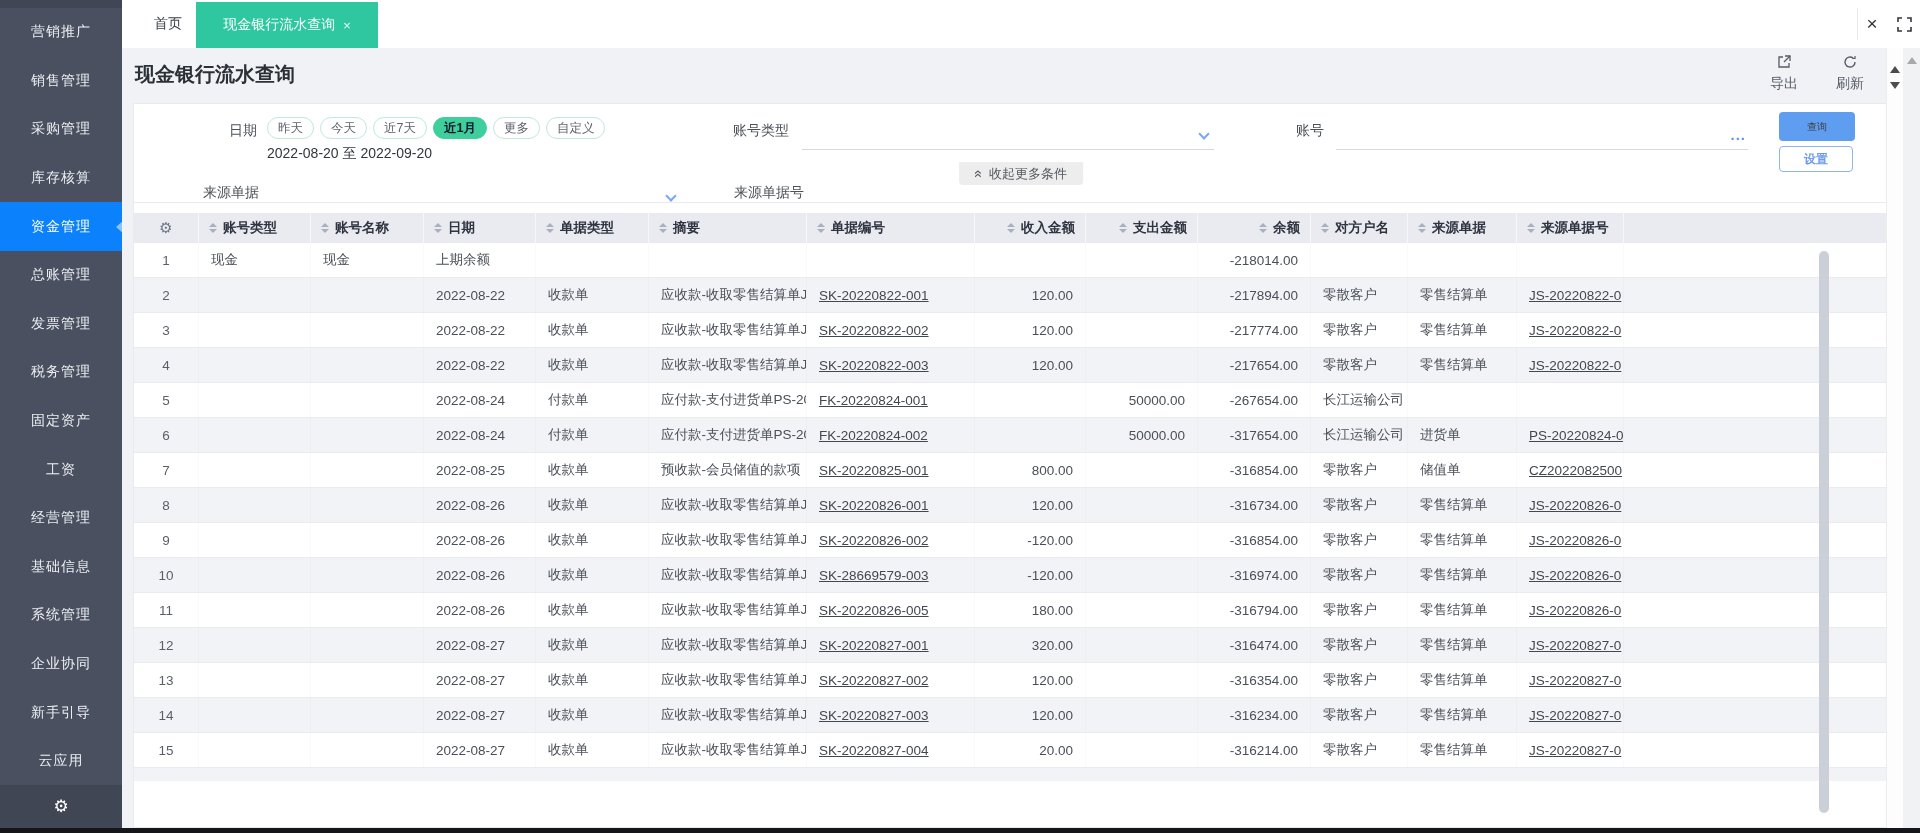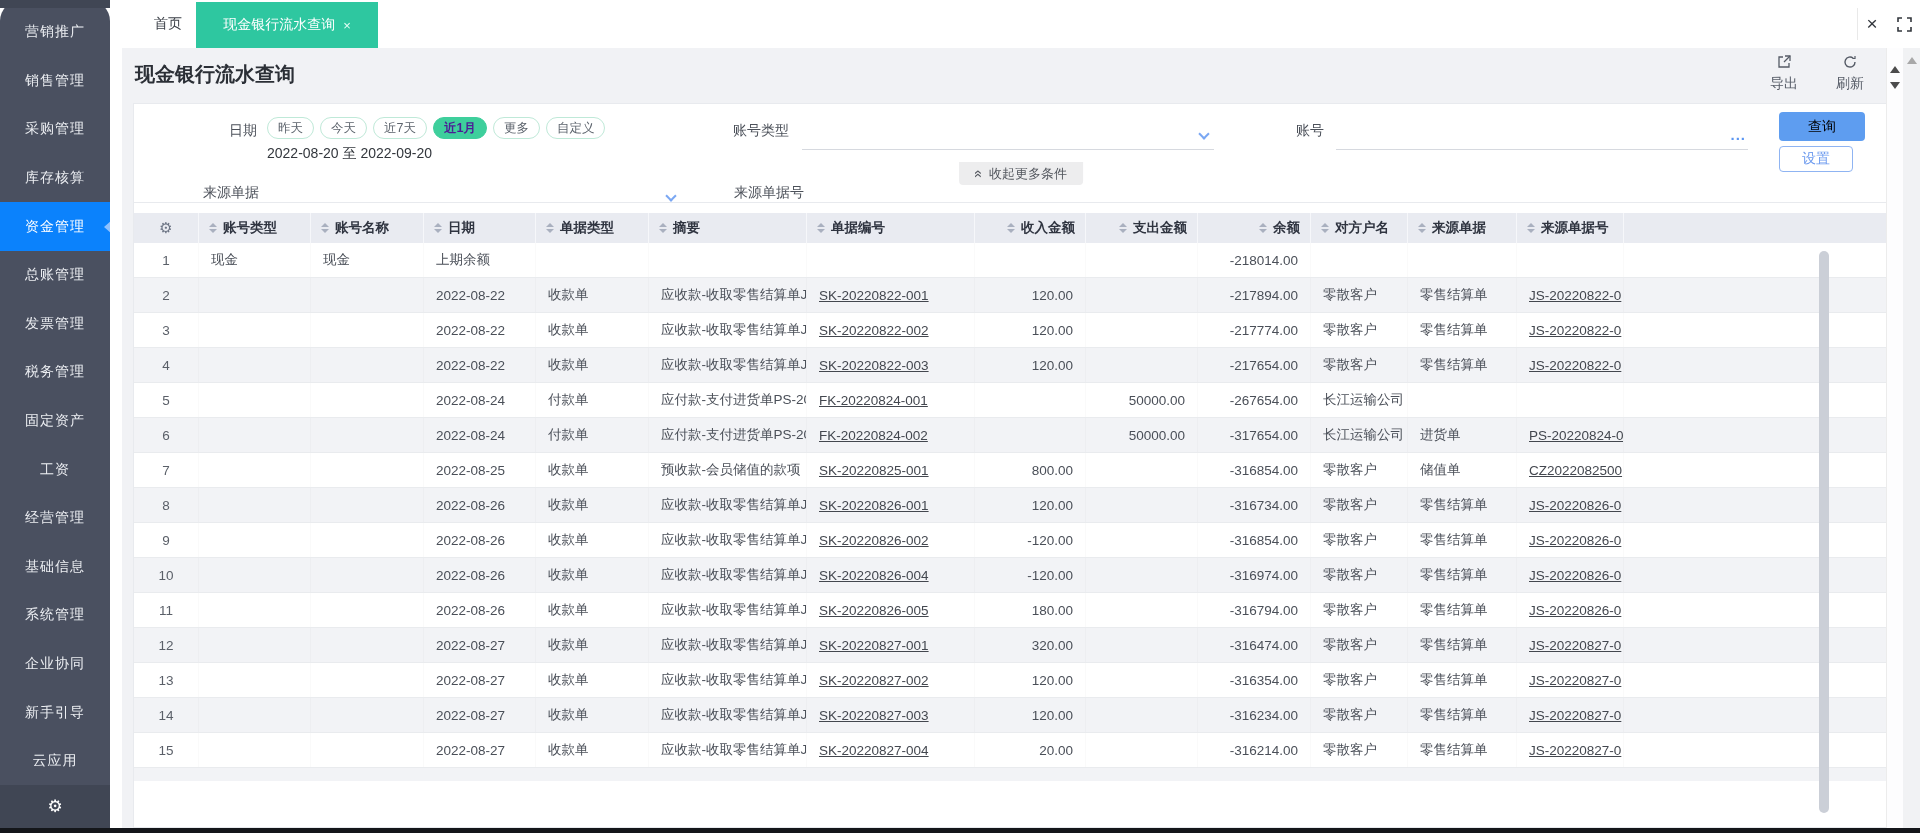--- a/index.html
+++ b/index.html
@@ -4,22 +4,22 @@
 <style>
   * { margin:0; padding:0; box-sizing:border-box; }
   html,body { width:1920px; height:833px; overflow:hidden; background:#fff;
     font-family:"Liberation Sans","DejaVu Sans",sans-serif; }
   .app { position:relative; width:1920px; height:833px; overflow:hidden; }
 
   
   .bottombar { position:absolute; left:0; right:0; bottom:0; height:5px; background:#14161a; }
 
   
-  .sidebar { position:absolute; left:0; top:0; bottom:5px; width:110px; background:#4a5060;
-    display:flex; flex-direction:column;border-radius:21px; }
+  .sidebar { position:absolute; left:0; top:0; bottom:5px; width:122px; background:#4a5060;
+    display:flex; flex-direction:column; }
   .sidebar-top { height:8px; background:#40465  4; background:#404654; flex:none; }
   .side-nav { flex:1 1 auto; display:flex; flex-direction:column; overflow:hidden; }
   .side-item { flex:none; height:48.6px; display:flex; align-items:center; justify-content:center;
     color:#eceef2; font-size:14px; letter-spacing:1px; cursor:pointer; position:relative; }
   .side-item.active { background:#0b82fc; color:#fff; }
   .side-item.active .edge-arrow { position:absolute; right:-1px; top:50%; margin-top:-6px;
     width:0; height:0; border-top:6px solid transparent; border-bottom:6px solid transparent;
     border-right:7px solid #8fc1ff; }
   .side-footer { flex:none; height:43px; background:#404654; display:flex; align-items:center; justify-content:center; }
   .side-footer .gear { color:#fff; font-size:17px; line-height:1; }
@@ -66,37 +66,37 @@
   .flabel { position:absolute; font-size:14px; color:#4c515a; text-align:right; }
   .lab-date   { left:0;   top:18px; width:123px; }
   .lab-src    { left:0;   top:80px; width:125px; }
   .lab-actype { left:480px; top:18px; width:175px; }
   .lab-srcno  { left:480px; top:80px; width:190px; }
   .lab-acct   { left:1050px; top:18px; width:140px; }
 
   .pillrow { position:absolute; left:133px; top:13px; display:flex; gap:6px;text-align:right; }
   .pill { height:22px; padding:0 10px; display:flex; align-items:center; border-radius:11px;
     border:1px solid #bfe9d8; background:#fff; color:#5d646d; font-size:12.5px; cursor:pointer; }
-  .pill.sel { background:#3ecf9c; border-color:#3ecf9c; color:#4c1d95; font-weight:700; }
+  .pill.sel { background:#3ecf9c; border-color:#3ecf9c; color:#0f172a; font-weight:700; }
   .daterange { position:absolute; left:133px; top:41px; font-size:14px; color:#33373d; }
 
   .ufield { position:absolute; border-bottom:1px solid #d6d9df; height:26px; }
   .fld-actype { left:668px;  top:20px; width:412px; }
   .fld-acct   { left:1202px; top:20px; width:412px; }
   .fld-src    { left:135px;  top:82px; width:412px; }
   .fld-srcno  { left:682px;  top:82px; width:408px; }
   .chev { position:absolute; right:6px; top:6px; width:8px; height:8px;
     border-right:2px solid #7aa7f3; border-bottom:2px solid #7aa7f3; transform:rotate(45deg); cursor:pointer; }
   .more-dots { position:absolute; right:2px; top:2px; color:#5b96f2; font-size:15px; font-weight:700;
     letter-spacing:1px; cursor:pointer; }
 
-  .btn-query { position:absolute; left:1645px; top:8px; width:86px; height:29px; background:#5e9df0;
-    color:#000000; font-size:14px; border:none; border-radius:4px; cursor:pointer; }
+  .btn-query { position:absolute; left:1645px; top:8px; width:76px; height:29px; background:#5e9df0;
+    color:#404040; font-size:10px; border:none; border-radius:4px; cursor:pointer; }
   .btn-settings { position:absolute; left:1645px; top:42px; width:74px; height:26px; background:#fff;
-    color:#6d9bef; font-size:14px; border:1px solid #8fb4f2; border-radius:4px; cursor:pointer; }
+    color:#6d9bef; font-size:12px; border:1px solid #8fb4f2; border-radius:4px; cursor:pointer;font-weight:bold; }
 
   .collapse-tab { position:absolute; left:50%; transform:translateX(-50%); top:162px; height:23px;
     background:#ededee; border-radius:0 0 4px 4px; display:flex; align-items:center; gap:6px;
     padding:0 16px; font-size:13px; color:#53575e; cursor:pointer; }
   .dbl-up { display:inline-block; transform:rotate(90deg); font-size:14px; color:#53575e; line-height:1; }
 
   
   .table-card { position:absolute; left:11px; right:11px; top:202px; bottom:0; background:#fff;
     border:1px solid #e8eaee; padding-top:10px; overflow:hidden; }
   .trow { display:grid; grid-template-columns:65px 112px 113px 112px 113px 158px 168px 111px 112px 113px 97px 109px 107px minmax(0,1fr); }
@@ -499,21 +499,21 @@
             <div class="tcell"></div>
           </div>
           <div class="trow tbody-row striped">
             <div class="tcell cnum">10</div>
             <div class="tcell"></div>
             <div class="tcell"></div>
             <div class="tcell">2022-08-26</div>
             <div class="tcell">收款单</div>
             <div class="tcell">应收款-收取零售结算单JS</div>
             <div class="tcell">
-              <a class="cell-link">SK-20220826-004</a>
+              <a class="cell-link">SK-28669579-003</a>
             </div>
             <div class="tcell r">-120.00</div>
             <div class="tcell r"></div>
             <div class="tcell r">-316974.00</div>
             <div class="tcell">零散客户</div>
             <div class="tcell">零售结算单</div>
             <div class="tcell">
               <a class="cell-link">JS-20220826-0</a>
             </div>
             <div class="tcell"></div>

